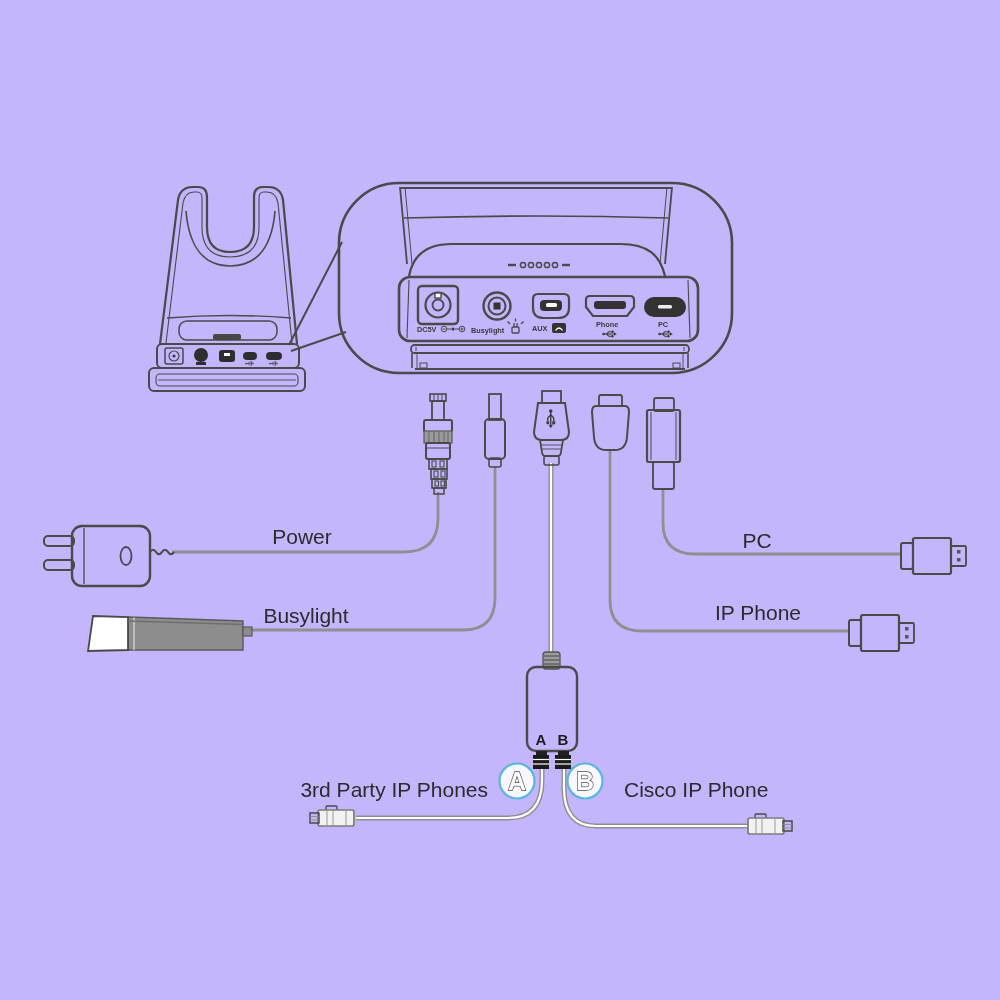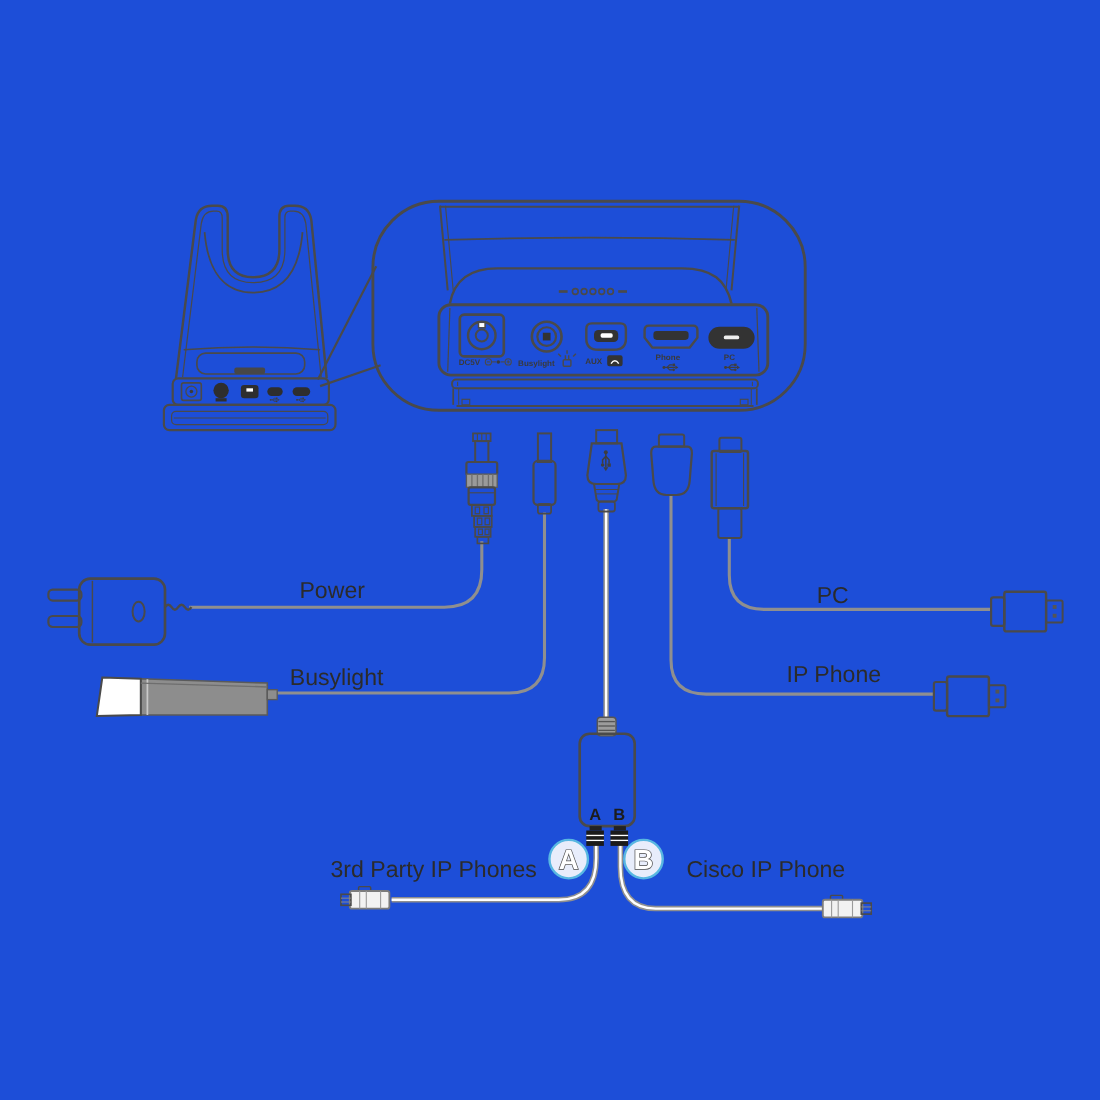--- a/index.html
+++ b/index.html
@@ -1,16 +1,16 @@
 <!DOCTYPE html>
 <html><head>
 <meta charset="utf-8">
 <style>
   html,body{margin:0;padding:0;background:#fff;}
-  #stage{width:1000px;height:1000px;position:relative;background:#1d4ed8;
+  #stage{width:1000px;height:1000px;position:relative;background:#c4b5fd;
          font-family:"Liberation Sans", sans-serif;}
   svg{display:block;}
   text{font-family:"Liberation Sans", sans-serif;fill:#2b2b2b;}
   .lbl{font-size:21px;}
   .portlbl{font-size:7.3px;font-weight:bold;fill:#3a3a3a;}
   .ab{font-size:15px;font-weight:bold;fill:#1c1c1c;}
   .badge-letter{font-size:25px;font-weight:bold;fill:#ffffff;stroke:#4a4a4a;
                 stroke-width:1.3px;paint-order:stroke;}
   .ln{stroke:#4a4a4a;fill:none;}
 </style>

